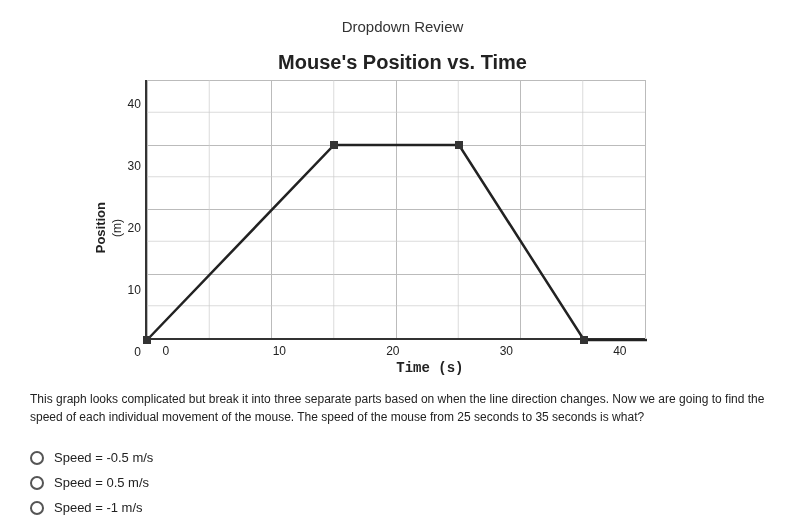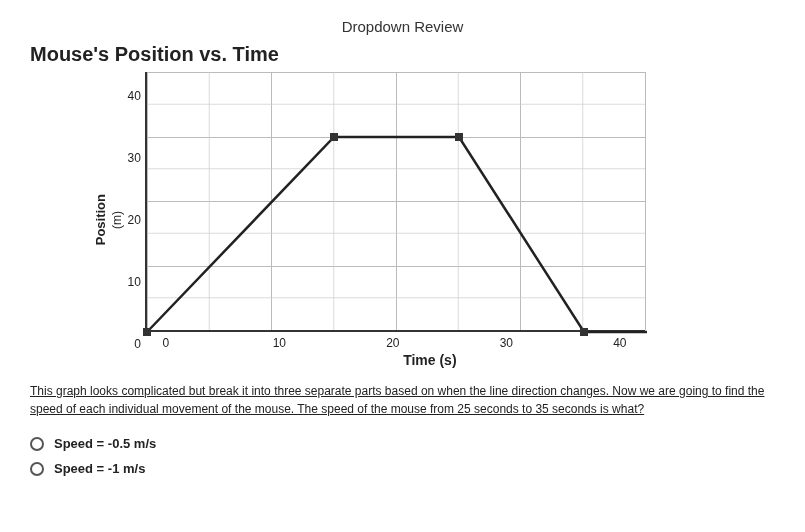--- a/index.html
+++ b/index.html
@@ -9,20 +9,21 @@
       font-size: 13px;
       color: #222;
       width: 805px;
       min-height: 532px;
       padding: 18px 30px 20px 30px;
     }
 
     .title {
       font-size: 20px;
       font-weight: bold;
+      text-align: center;
       margin-bottom: 4px;
     }
 
     .y-labels-outer {
       display: flex;
       flex-direction: row;
       align-items: center;
     }
 
     .y-axis-title {
@@ -84,33 +85,32 @@
       width: 50px;
       text-align: center;
     }
 
     .x-axis-title {
       text-align: center;
       font-size: 14px;
       font-weight: bold;
       margin-top: 2px;
       margin-left: 70px;
+      font-family: Liberation Mono, monospace;
     }
 
     .description {
       font-size: 12px;
       margin-top: 12px;
       line-height: 1.5;
       max-width: 740px;
-      text-decoration: underline;
     }
 
     .options {
-      margin-top: 18px;
-      font-weight: bold;
+      margin-top: 24px;
     }
 
     .option-item {
       display: flex;
       align-items: center;
       margin-bottom: 10px;
       font-size: 13px;
     }
 
     .option-item .radio-circle {
@@ -126,21 +126,21 @@
     svg.graph-svg {
       position: absolute;
       top: 0; left: 0;
       width: 100%; height: 100%;
       overflow: visible;
     }
   </style>
 </head>
 <body>
 
-<div style="text-align:center; margin-bottom: 8px; font-size: 15px; font-weight: normal; color: #333;">
+<div style="text-align:center; margin-bottom: 16px; font-size: 15px; font-weight: normal; color: #333;">
   <span>Dropdown Review</span>
 </div>
 
 <div class="title">Mouse's Position vs. Time</div>
 
 <div style="display:flex; flex-direction: row; margin: 0 auto; width: 620px; margin-top: 6px;">
 
   <div class="y-labels-outer">
     <div class="y-axis-title">Position</div>
     <div class="y-unit">(m)</div>
@@ -201,15 +201,19 @@
 
 <div class="description" style="margin-top: 14px;">This graph looks complicated but break it into three separate parts based on when the line direction changes. Now we are going to find the speed of each individual movement of the mouse. The speed of the mouse from 25 seconds to 35 seconds is what?</div>
 
 <div class="options">
   <div class="option-item">
     <div class="radio-circle"></div>
     <span>Speed = -0.5 m/s</span>
   </div>
   <div class="option-item">
     <div class="radio-circle"></div>
+    <span>Speed = 0.5 m/s</span>
+  </div>
+  <div class="option-item">
+    <div class="radio-circle"></div>
     <span>Speed = -1 m/s</span>
   </div>
 </div>
 
 </body></html>

